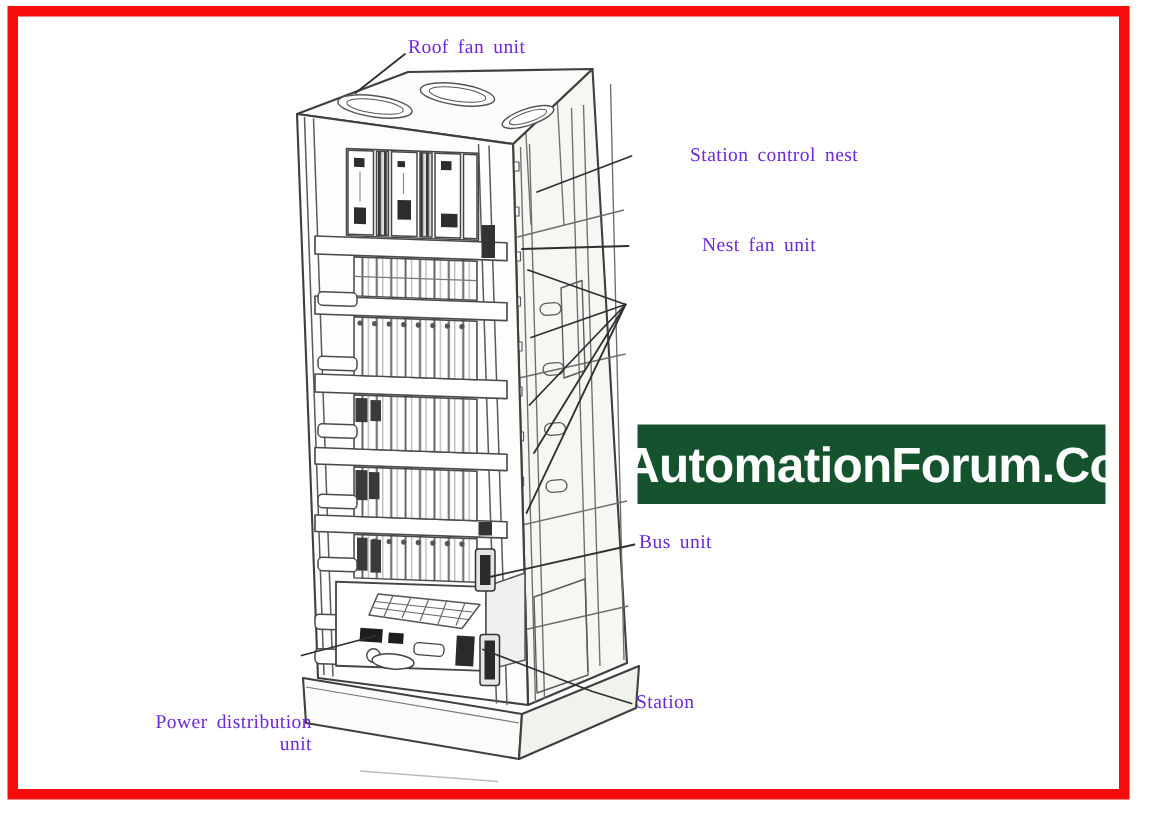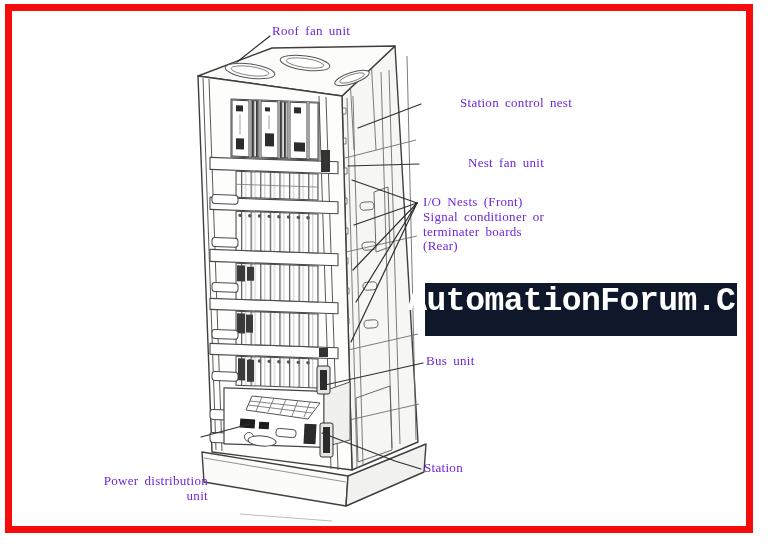--- a/index.html
+++ b/index.html
@@ -13,22 +13,22 @@
   }
   svg.drawing{position:absolute;left:0;top:0;}
   .lbl{
     position:absolute;font-size:13px;color:#6d28d9;letter-spacing:.3px;
     word-spacing:2.5px;white-space:nowrap;line-height:14.8px;
   }
   .lbl.block{white-space:normal;}
   #label-power{width:112px;text-align:right;}
   #banner{
     position:absolute;left:425px;top:283px;width:312px;height:53px;
-    background:#0f172a;color:#ffffff;display:flex;justify-content:center;
-    font-weight:bold;font-size:33px;letter-spacing:-0.5px;font-family:Liberation Mono, monospace;
+    background:#14532d;color:#ffffff;display:flex;align-items:center;justify-content:center;
+    font-weight:bold;font-size:33px;letter-spacing:-0.5px;font-family:Liberation Sans, sans-serif;
   }
 </style>
 </head>
 <body>
 
 <div id="stage">
 
   <svg class="drawing" width="768" height="544" viewBox="0 0 768 544">
     <defs>
       <pattern id="cards" width="9.6" height="8" patternUnits="userSpaceOnUse">
@@ -213,26 +213,20 @@
       <path d="M201,437 L250,424"></path>
     </g>
   </svg>
 
   <div class="lbl" id="label-roof-fan" style="left:272px;top:24px;">Roof fan unit</div>
 
   <div class="lbl" style="left:424px;top:96px;margin-left:36px;">Station control nest</div>
 
   <div class="lbl" style="left:421px;top:156px;margin-left:47px;">Nest fan unit</div>
 
-  <div class="lbl block" style="left:423px;top:195px;width:140px;">
-    <div>I/O Nests (Front)</div>
-    <div>Signal conditioner or</div>
-    <div>terminater boards</div>
-    <div>(Rear)</div>
-  </div>
 
   <div class="lbl" style="left:426px;top:354px;">Bus unit</div>
 
   <div class="lbl" style="left:424px;top:461px;">Station</div>
 
   <div class="lbl block" id="label-power" style="left:96px;top:426px;margin-top:48px;">
     <div>Power distribution</div>
     <div>unit</div>
   </div>
 

